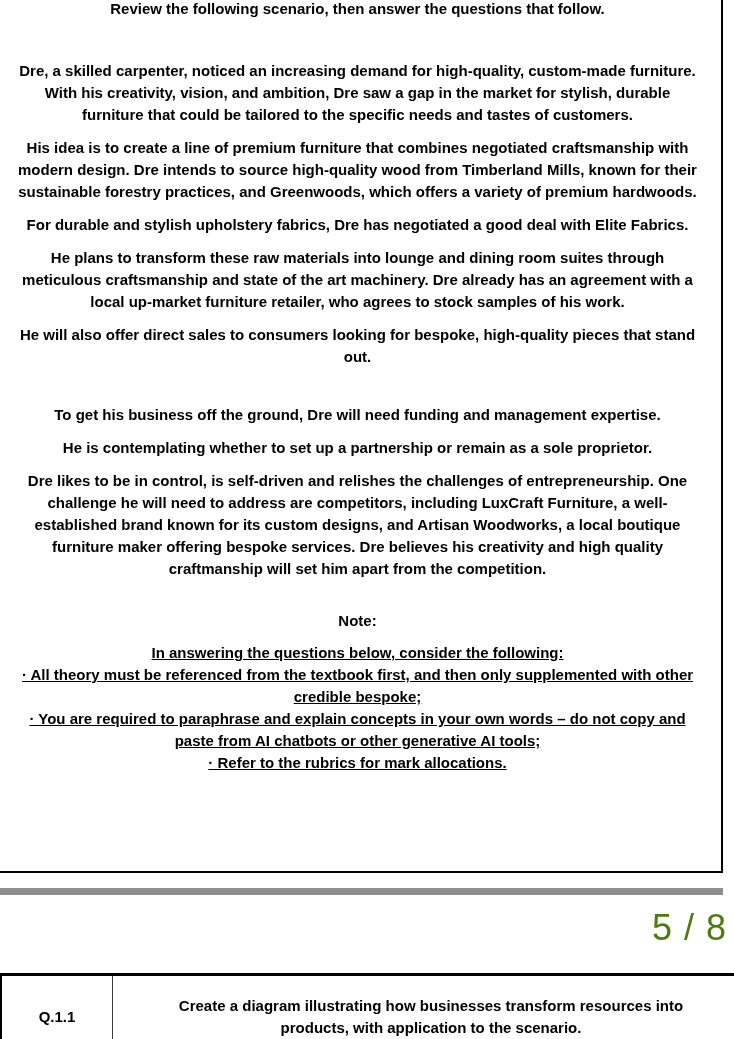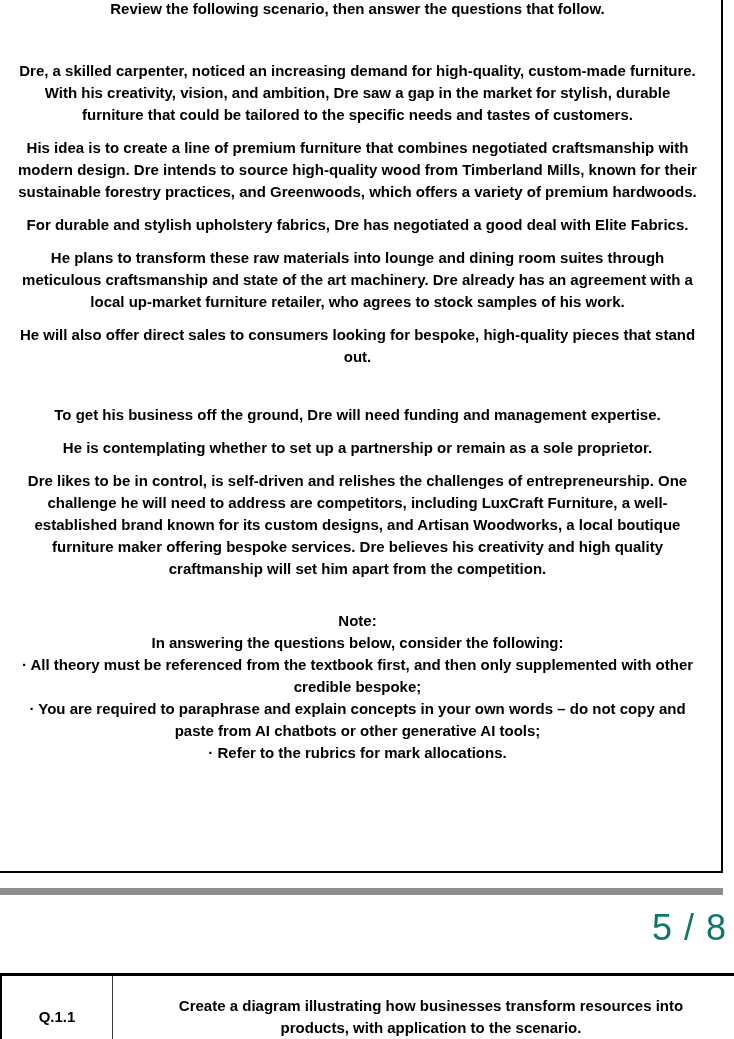--- a/index.html
+++ b/index.html
@@ -41,21 +41,22 @@
   .scenario-box p.gap-before {
     margin-top: 40px;
   }
   .scenario-box p.gap-before-lg {
     margin-top: 36px;
   }
   .note-title {
     margin-top: 30px !important;
   }
   .note-block {
-    margin-top: 0;
+    margin-top: 10px;
+    text-decoration: underline;
   }
   .note-line {
     margin: 0;
   }
 
   
   .page-divider {
     position: absolute;
     top: 888px;
     left: 0;
@@ -65,21 +66,21 @@
   }
 
   
   .page-number {
     position: absolute;
     top: 908px;
     right: 7px;
     font-size: 36px;
     line-height: 40px;
     font-weight: 400;
-    color: #0f766e;
+    color: #4d7c0f;
     letter-spacing: 1px;
   }
 
   
   .questions-table {
     position: absolute;
     top: 973px;
     left: -1px;
     width: 725px;
     border-collapse: collapse;

